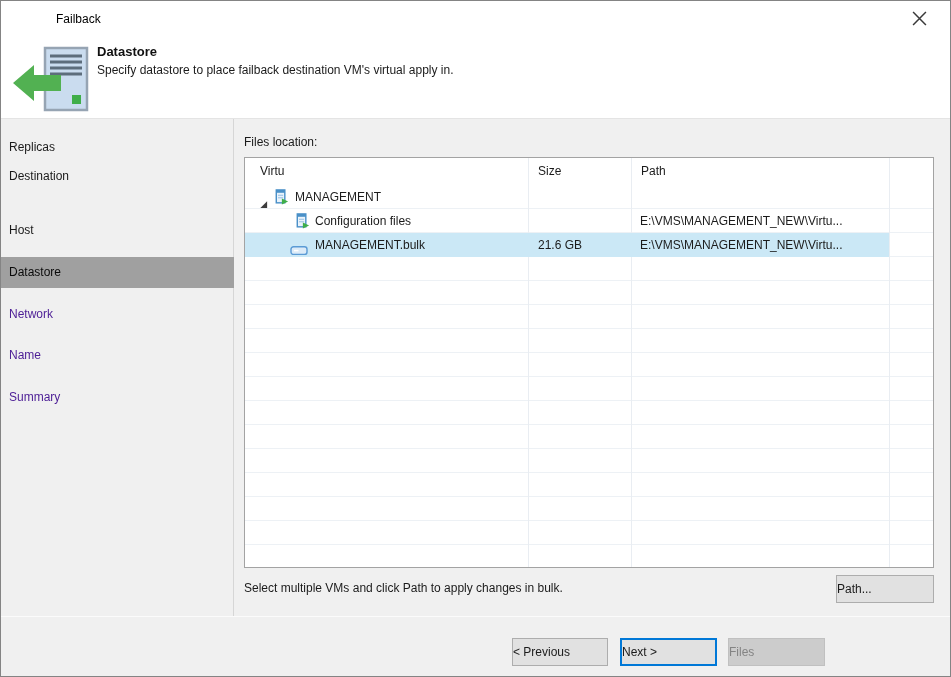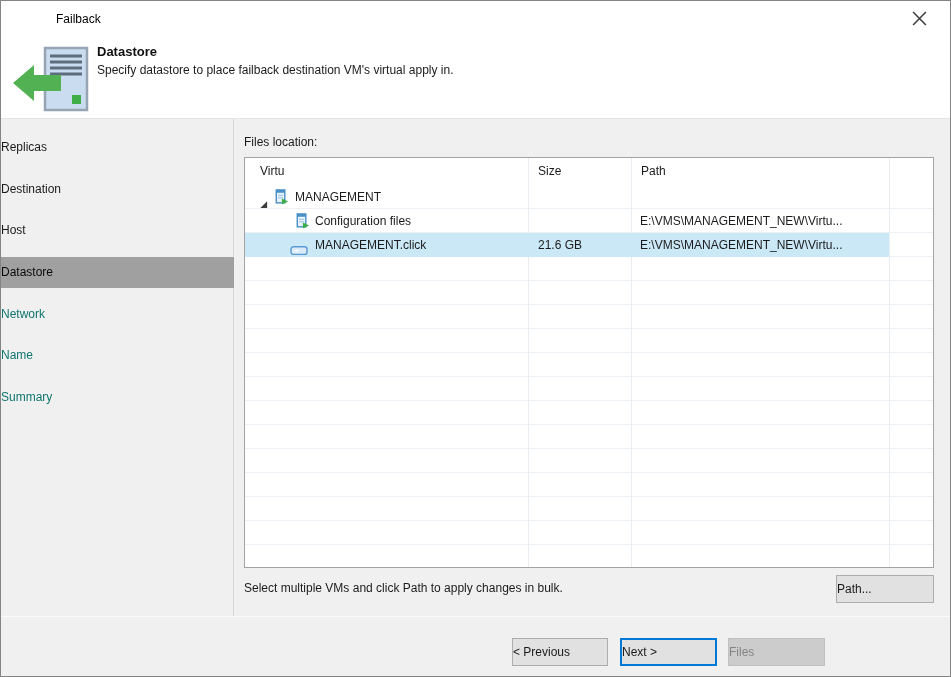--- a/index.html
+++ b/index.html
@@ -14,24 +14,24 @@
   .top{position:absolute;left:0;top:0;width:100%;height:118px;background:#ffffff;border-bottom:1px solid #e4e4e4;}
   .title{position:absolute;left:17px;top:11px;font-size:12px;color:#000;margin-left:38px;}
   .close-btn{position:absolute;left:903px;top:5px;width:30px;height:28px;display:flex;align-items:center;justify-content:center;cursor:default;}
   .hdr-title{position:absolute;left:96px;top:43px;font-weight:bold;font-size:13px;color:#111;}
   .hdr-sub{position:absolute;left:96px;top:62px;font-size:12px;color:#1b1b1b;}
   .wizard-icon{position:absolute;left:12px;top:45px;width:80px;height:68px;}
   .wizard-icon .server{position:absolute;left:30px;top:0;}
   .wizard-icon .arrow{position:absolute;left:0;top:16px;}
   
   .sidebar{position:absolute;left:0;top:118px;width:233px;height:497px;background:#f0f0f0;border-right:1px solid #d6d6d6;}
-  .side-item{position:absolute;left:0;width:233px;height:31px;line-height:31px;padding-left:0;color:#1b1b1b;cursor:default;}
-  .side-item.upcoming{color:#0f766e;}
+  .side-item{position:absolute;left:0;width:233px;height:31px;line-height:31px;padding-left:8px;color:#1b1b1b;cursor:default;}
+  .side-item.upcoming{color:#4c1d95;}
   .side-item.current{background:#a0a0a0;color:#0a0a0a;}
-  .si-0{top:13px}.si-1{top:55px}.si-2{top:96px}.si-3{top:138px}.si-4{top:180px}.si-5{top:221px}.si-6{top:263px}
+  .si-0{top:13px}.si-1{top:42px}.si-2{top:96px}.si-3{top:138px}.si-4{top:180px}.si-5{top:221px}.si-6{top:263px}
   
   .files-label{position:absolute;left:243px;top:134px;}
   .table{position:absolute;left:243px;top:156px;width:690px;height:411px;background:#fff;border:1px solid #a3a3a3;}
   .vline{position:absolute;top:0;bottom:0;width:1px;background:#e9edf2;}
   .vl-1{left:283px}.vl-2{left:386px}.vl-3{left:644px}
   .hgrid{position:absolute;left:0;right:0;top:27px;bottom:0;
     background:repeating-linear-gradient(to bottom,transparent 0px,transparent 23px,#edf1f5 23px,#edf1f5 24px);}
   .thead{position:absolute;left:0;top:0;right:0;height:27px;line-height:27px;}
   .th{position:absolute;top:0;height:27px;line-height:27px;color:#1b1b1b;cursor:default;}
   .th-file{left:15px}.th-size{left:293px}.th-path{left:396px}
@@ -157,21 +157,21 @@
       <span class="cell c-path">E:\VMS\MANAGEMENT_NEW\Virtu...</span>
     </div>
 
     <div class="trow tr-2 selected">
       <span class="tree-ico disk-2">
         <svg width="18" height="10" viewBox="0 0 18 10">
           <rect x="1" y="0.8" width="16" height="7.6" rx="2.5" fill="#dcebf8" stroke="#5b9bd5" stroke-width="1.4"></rect>
           <line x1="4" y1="4.6" x2="8.5" y2="4.6" stroke="#ffffff" stroke-width="1.5"></line>
         </svg>
       </span>
-      <span class="cell ft-2">MANAGEMENT.click</span>
+      <span class="cell ft-2">MANAGEMENT.bulk</span>
       <span class="cell c-size">21.6 GB</span>
       <span class="cell c-path">E:\VMS\MANAGEMENT_NEW\Virtu...</span>
     </div>
   </div>
 
   <div class="hint">Select multiple VMs and click Path to apply changes in bulk.</div>
   <div class="btn btn-path">Path...</div>
 
   <div class="footer">
     <div class="btn fbtn btn-prev">&lt; Previous</div>

